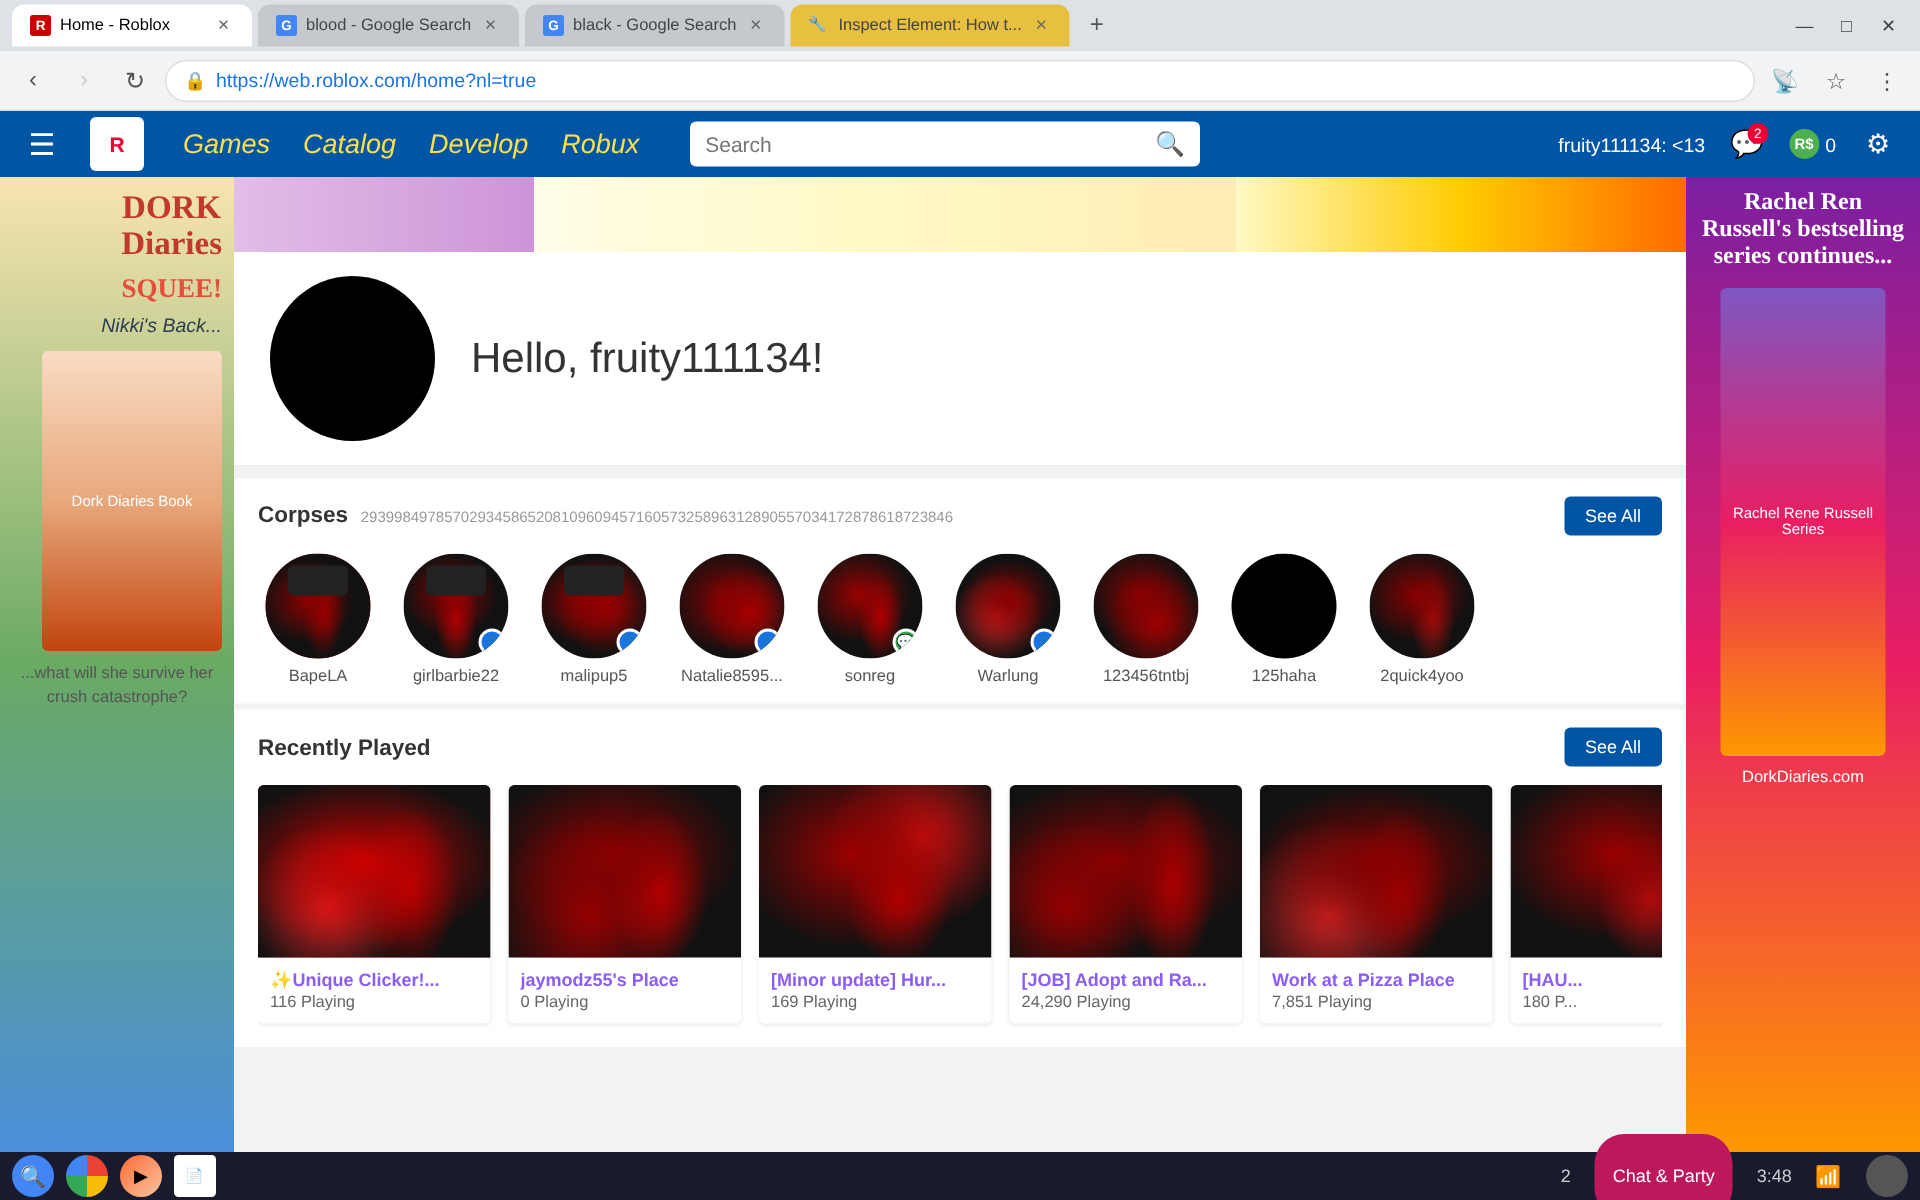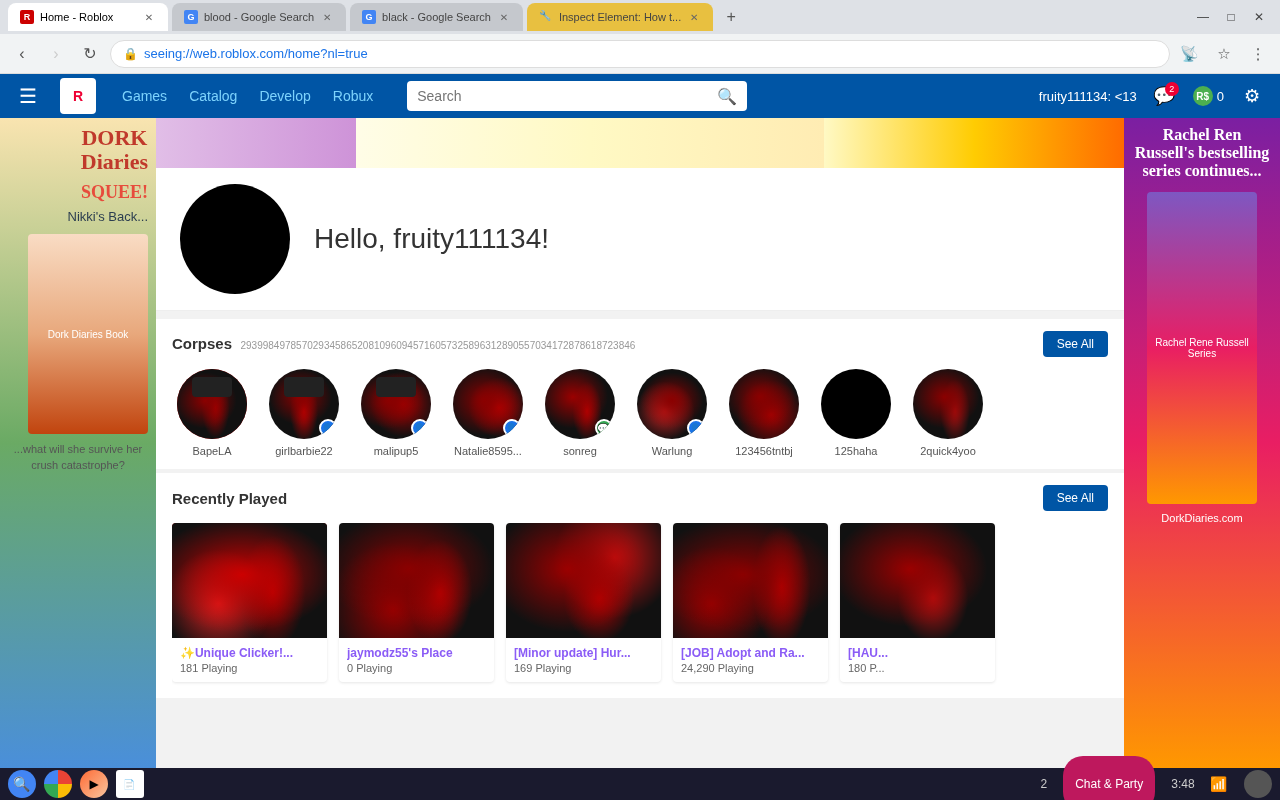--- a/index.html
+++ b/index.html
@@ -24,21 +24,21 @@
     .url-icon { margin-right: 6px; font-size: 12px; color: #555; }
     .url-text { flex: 1; color: #1a73e8; }
     .toolbar-icons { display: flex; gap: 6px; align-items: center; }
     .toolbar-icon { width: 28px; height: 28px; display: flex; align-items: center; justify-content: center; border-radius: 50%; font-size: 15px; color: #555; cursor: pointer; }
 
     
     .roblox-header { background: #0055a5; height: 44px; display: flex; align-items: center; padding: 0 12px; gap: 16px; }
     .hamburger-btn { color: #fff; font-size: 20px; cursor: pointer; width: 32px; height: 32px; display: flex; align-items: center; justify-content: center; }
     .roblox-logo { width: 36px; height: 36px; background: #fff; border-radius: 4px; display: flex; align-items: center; justify-content: center; font-weight: bold; font-size: 14px; color: #e03; }
     .nav-links { display: flex; gap: 2px; }
-    .nav-link { color: #7dd3fc; font-size: 14px; padding: 6px 10px; cursor: pointer; border-radius: 4px; }
+    .nav-link { color: #fde047; font-size: 18px; padding: 6px 10px; cursor: pointer; border-radius: 4px; font-style: italic; }
     .search-bar { display: flex; align-items: center; background: #fff; border-radius: 4px; height: 30px; flex: 1; max-width: 340px; padding: 0 10px; gap: 8px; margin-left: 8px; }
     .search-input { flex: 1; border: none; outline: none; font-size: 14px; color: #333; }
     .search-icon-btn { color: #0055a5; font-size: 16px; cursor: pointer; }
     .header-right { margin-left: auto; display: flex; align-items: center; gap: 12px; }
     .username-display { color: #fff; font-size: 13px; }
     .header-icon-btn { position: relative; color: #fff; font-size: 18px; cursor: pointer; width: 32px; height: 32px; display: flex; align-items: center; justify-content: center; }
     .badge { position: absolute; top: 2px; right: 2px; background: #e03; color: #fff; border-radius: 50%; width: 14px; height: 14px; font-size: 9px; display: flex; align-items: center; justify-content: center; }
     .robux-display { display: flex; align-items: center; gap: 4px; color: #fff; font-size: 13px; }
     .robux-icon { width: 20px; height: 20px; border-radius: 50%; background: #4caf50; display: flex; align-items: center; justify-content: center; font-size: 10px; color: #fff; font-weight: bold; }
 
@@ -153,21 +153,21 @@
     <div class="win-btn">✕</div>
   </div>
 </div>
 
 <div class="address-bar">
   <div class="nav-btn">‹</div>
   <div class="nav-btn" style="color:#ccc;">›</div>
   <div class="nav-btn">↻</div>
   <div class="url-bar">
     <span class="url-icon">🔒</span>
-    <span class="url-text">seeing://web.roblox.com/home?nl=true</span>
+    <span class="url-text">https://web.roblox.com/home?nl=true</span>
   </div>
   <div class="toolbar-icons">
     <div class="toolbar-icon">📡</div>
     <div class="toolbar-icon">☆</div>
     <div class="toolbar-icon">⋮</div>
   </div>
 </div>
 
 <div class="roblox-header">
   <div class="hamburger-btn">☰</div>
@@ -195,21 +195,21 @@
     <div class="header-icon-btn">⚙</div>
   </div>
 </div>
 
 <div style="display:flex; height: calc(800px - 34px - 40px - 44px - 32px); position:relative;">
 
   <div class="left-ad">
     <div class="left-ad-img">
       <div class="dork-title">DORK<br>Diaries</div>
       <div style="color:#e74c3c; font-size:18px; font-weight:bold; font-family:'Comic Sans MS',cursive; text-align:center; margin-top:8px;">SQUEE!</div>
-      <div style="font-size:13px; color:#2c3e50; margin-top:6px; text-align:center;">Nikki's Back...</div>
+      <div style="font-size:13px; font-style:italic; color:#2c3e50; margin-top:6px; text-align:center;">Nikki's Back...</div>
       <div style="width:120px; height:200px; background:linear-gradient(180deg, #f9dcc4, #e8a87c, #c1440e); border-radius:4px; margin-top:10px; display:flex; align-items:center; justify-content:center; overflow:hidden;">
         <div style="color:#fff; font-size:10px; text-align:center; padding:4px;">Dork Diaries Book</div>
       </div>
       <div style="font-size:11px; color:#555; margin-top:8px; text-align:center; line-height:1.4;">...what will she survive her crush catastrophe?</div>
     </div>
   </div>
 
   <div class="center-content">
 
     <div class="top-banner">
@@ -321,21 +321,21 @@
         <button class="see-all-btn">See All</button>
       </div>
       <div class="games-grid">
 
         <div class="game-card">
           <div class="game-thumb game-thumb-special" style="background:radial-gradient(ellipse at 40% 35%, #8b0000 0%, #cc0000 25%, #ff3333 45%, #8b0000 65%, #300 100%); position:relative; overflow:hidden;">
             <div style="position:absolute; width:100%; height:100%; background-image: radial-gradient(ellipse 60% 50% at 45% 45%, #cc0000 0%, transparent 100%), radial-gradient(ellipse 30% 70% at 65% 60%, #aa0000 0%, transparent 70%), radial-gradient(circle at 30% 70%, #dd2222 0%, transparent 40%); background-color: #111;"></div>
           </div>
           <div class="game-info">
             <div class="game-title">✨Unique Clicker!...</div>
-            <div class="game-playing">181 Playing</div>
+            <div class="game-playing">116 Playing</div>
           </div>
         </div>
 
         <div class="game-card">
           <div class="game-thumb" style="background-color:#111; background-image: radial-gradient(ellipse 55% 50% at 45% 40%, #8b0000 0%, transparent 100%), radial-gradient(ellipse 30% 65% at 65% 60%, #cc0000 0%, transparent 70%), radial-gradient(circle at 35% 75%, #990000 0%, transparent 50%);"></div>
           <div class="game-info">
             <div class="game-title">jaymodz55's Place</div>
             <div class="game-playing">0 Playing</div>
           </div>
         </div>
@@ -349,20 +349,27 @@
         </div>
 
         <div class="game-card">
           <div class="game-thumb" style="background-color:#111; background-image: radial-gradient(ellipse 60% 50% at 45% 45%, #8b0000 0%, transparent 100%), radial-gradient(ellipse 25% 70% at 70% 55%, #cc0000 0%, transparent 75%), radial-gradient(circle at 25% 70%, #990000 0%, transparent 40%);"></div>
           <div class="game-info">
             <div class="game-title">[JOB] Adopt and Ra...</div>
             <div class="game-playing">24,290 Playing</div>
           </div>
         </div>
 
+        <div class="game-card">
+          <div class="game-thumb" style="background-color:#111; background-image: radial-gradient(ellipse 55% 45% at 50% 45%, #880000 0%, transparent 100%), radial-gradient(ellipse 30% 65% at 60% 60%, #bb0000 0%, transparent 70%), radial-gradient(circle at 30% 75%, #cc2222 0%, transparent 45%);"></div>
+          <div class="game-info">
+            <div class="game-title">Work at a Pizza Place</div>
+            <div class="game-playing">7,851 Playing</div>
+          </div>
+        </div>
 
         <div class="game-card">
           <div class="game-thumb" style="background-color:#111; background-image: radial-gradient(ellipse 50% 50% at 45% 40%, #9b0000 0%, transparent 100%), radial-gradient(ellipse 35% 60% at 60% 65%, #bb1111 0%, transparent 65%);"></div>
           <div class="game-info">
             <div class="game-title">[HAU...</div>
             <div class="game-playing">180 P...</div>
           </div>
         </div>
 
       </div>

